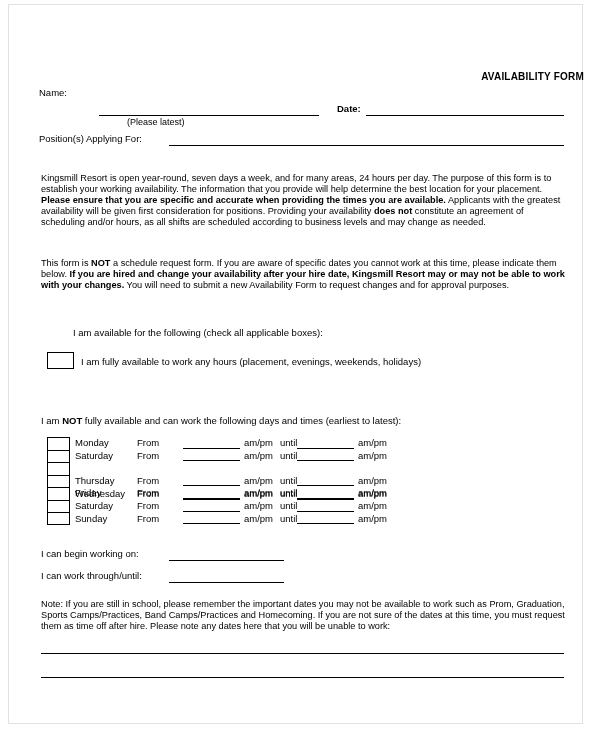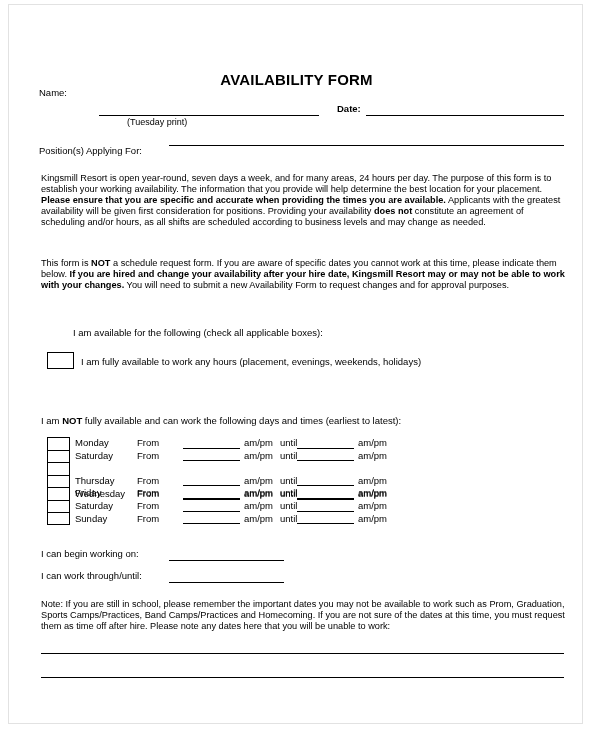--- a/index.html
+++ b/index.html
@@ -22,22 +22,22 @@
     height: 720px;
     background: #ffffff;
     border: 1px solid #e2e2e2;
     box-sizing: border-box;
   }
   .doc-title {
     position: absolute;
     left: 0;
     top: 66px;
     width: 575px;
-    text-align: center;
-    font-size: 15px;
+    text-align: right;
+    font-size: 10px;
     font-weight: bold;
     letter-spacing: 0.2px;
   }
   .lbl {
     position: absolute;
     font-size: 9.5px;
     white-space: nowrap;
   }
   .rule {
     position: absolute;
@@ -128,26 +128,26 @@
 </style>
 </head>
 <body>
 
 <div class="page">
 
   <div class="doc-title">AVAILABILITY FORM</div>
 
   <div class="lbl" style="left:30px; top:82px;">Name:</div>
   <div class="rule" style="left:90px; top:110px; width:220px;"></div>
-  <div class="lbl" style="left:118px; top:112px; font-size:9px;">(Tuesday print)</div>
+  <div class="lbl" style="left:118px; top:112px; font-size:9px;">(Please latest)</div>
 
   <div class="lbl" style="left:328px; top:98px;font-weight:bold;">Date:</div>
   <div class="rule" style="left:357px; top:110px; width:198px;"></div>
 
-  <div class="lbl" style="left:30px; top:140px;text-align:center;">Position(s) Applying For:</div>
+  <div class="lbl" style="left:30px; top:128px;text-align:center;">Position(s) Applying For:</div>
   <div class="rule" style="left:160px; top:140px; width:395px;"></div>
 
   <div class="para" style="left:32px; top:168px; width:525px;"><span>Kingsmill Resort is open year-round, seven days a week, and for many areas, 24 hours per day.  The purpose of this form is to establish your working availability.  The information that you provide will help determine the best location for your placement.  </span><b>Please ensure that you are specific and accurate when providing the times you are available.</b><span>  Applicants with the greatest availability will be given first consideration for positions.  Providing your availability </span><b>does not</b><span> constitute an agreement of scheduling and/or hours, as all shifts are scheduled according to business levels and may change as needed.</span></div>
 
   <div class="para" style="left:32px; top:253px; width:525px;"><span>This form is </span><b>NOT</b><span> a schedule request form.  If you are aware of specific dates you cannot work at this time, please indicate them below.  </span><b>If you are hired and change your availability after your hire date, Kingsmill Resort may or may not be able to work with your changes.</b><span>  You will need to submit a new Availability Form to request changes and for approval purposes.</span></div>
 
   <div class="lbl" style="left:32px; top:322px;padding-left:32px;">I am available for the following (check all applicable boxes):</div>
 
   <div class="checkbox cb-big" style="left:38px; top:347px;"></div>
   <div class="lbl" style="left:72px; top:351px;">I am fully available to work any hours (placement, evenings, weekends, holidays)</div>

